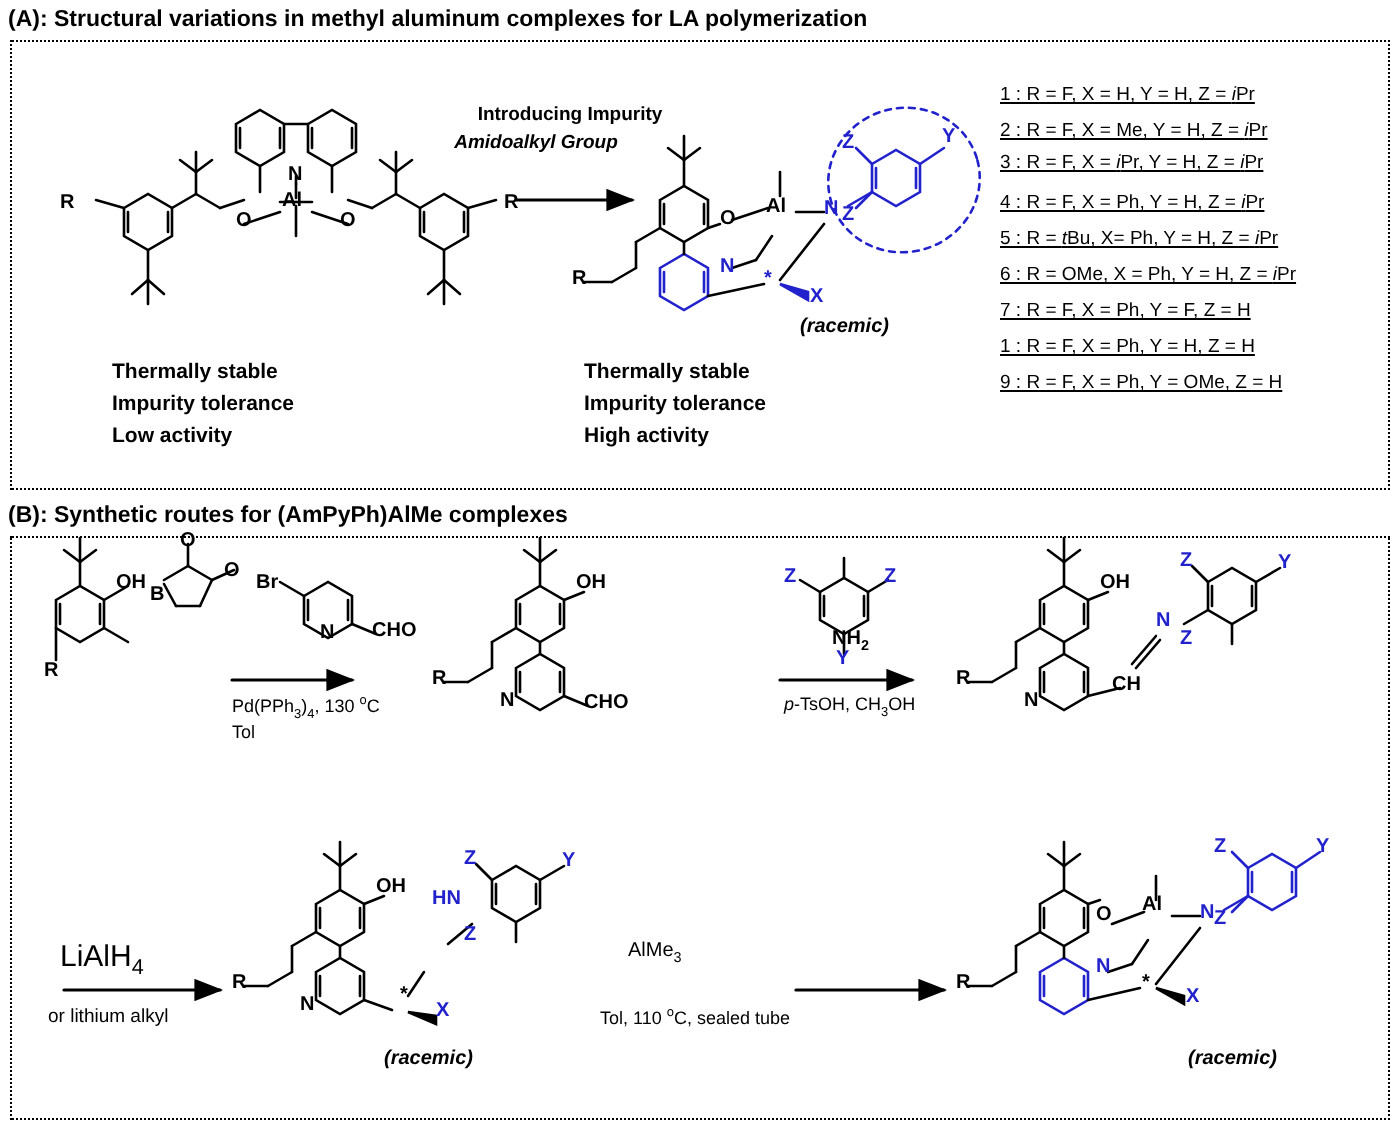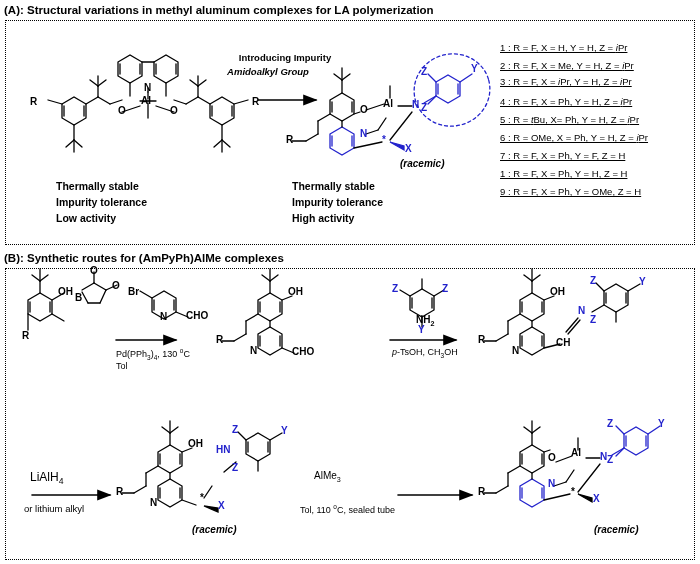--- a/index.html
+++ b/index.html
@@ -370,21 +370,21 @@
 
 <div class="lbl b" style="left:550px;top:286px;">OH</div>
 <div class="lbl b" style="left:478px;top:334px;">R</div>
 <div class="lbl b" style="left:512px;top:345px;">N</div>
 <div class="lbl b" style="left:556px;top:337px;">CH</div>
 <div class="lbl b blue" style="left:578px;top:305px;">N</div>
 <div class="lbl b blue" style="left:590px;top:275px;">Z</div>
 <div class="lbl b blue" style="left:590px;top:314px;">Z</div>
 <div class="lbl b blue" style="left:639px;top:276px;">Y</div>
 
-<div class="cond b" style="left:30px;top:470px;font-size:12px;"><span>LiAlH<sub>4</sub></span></div>
+<div class="cond b" style="left:30px;top:470px;font-size:15px;"><span>LiAlH<sub>4</sub></span></div>
 <div class="cond it" style="left:24px;top:503px;font-size:9.5px;">or lithium alkyl</div>
 
 <div class="lbl b" style="left:188px;top:438px;">OH</div>
 <div class="lbl b" style="left:116px;top:486px;">R</div>
 <div class="lbl b" style="left:150px;top:497px;">N</div>
 <div class="lbl b blue" style="left:216px;top:444px;">HN</div>
 <div class="lbl b blue" style="left:218px;top:500px;">X</div>
 <div class="lbl b" style="left:200px;top:492px;">*</div>
 <div class="lbl b blue" style="left:232px;top:424px;">Z</div>
 <div class="lbl b blue" style="left:232px;top:462px;">Z</div>

